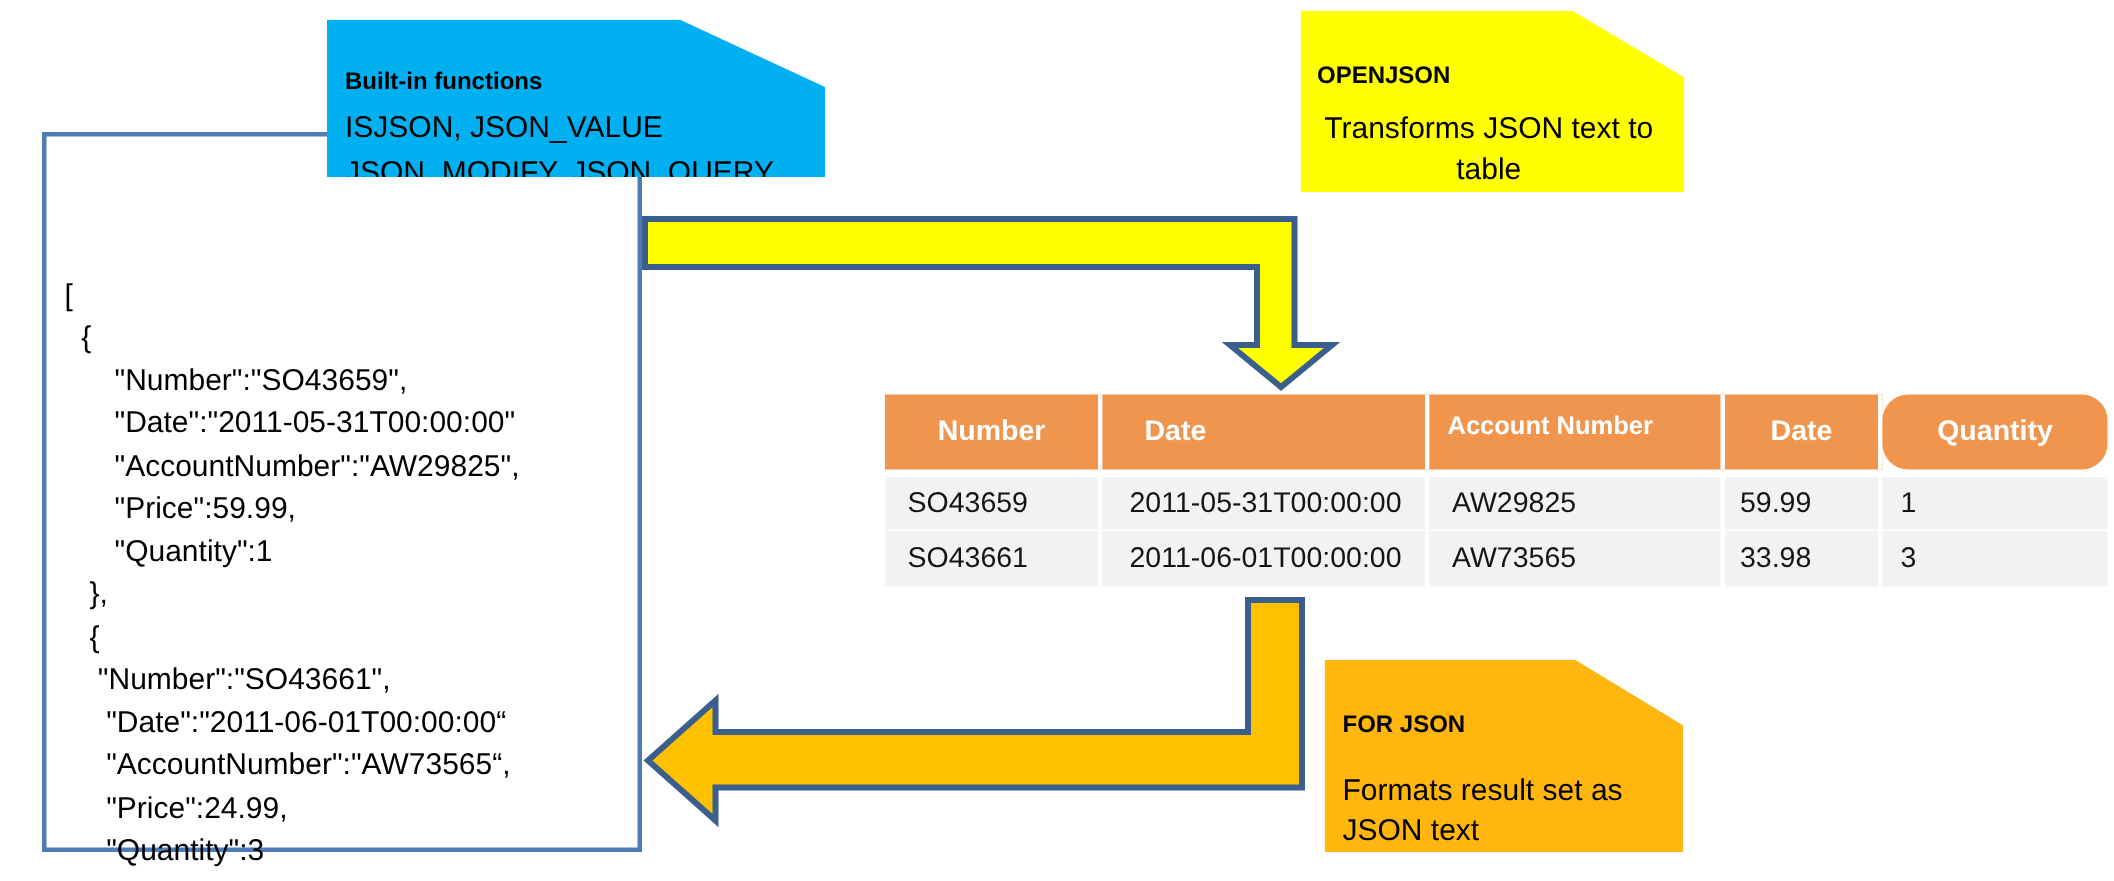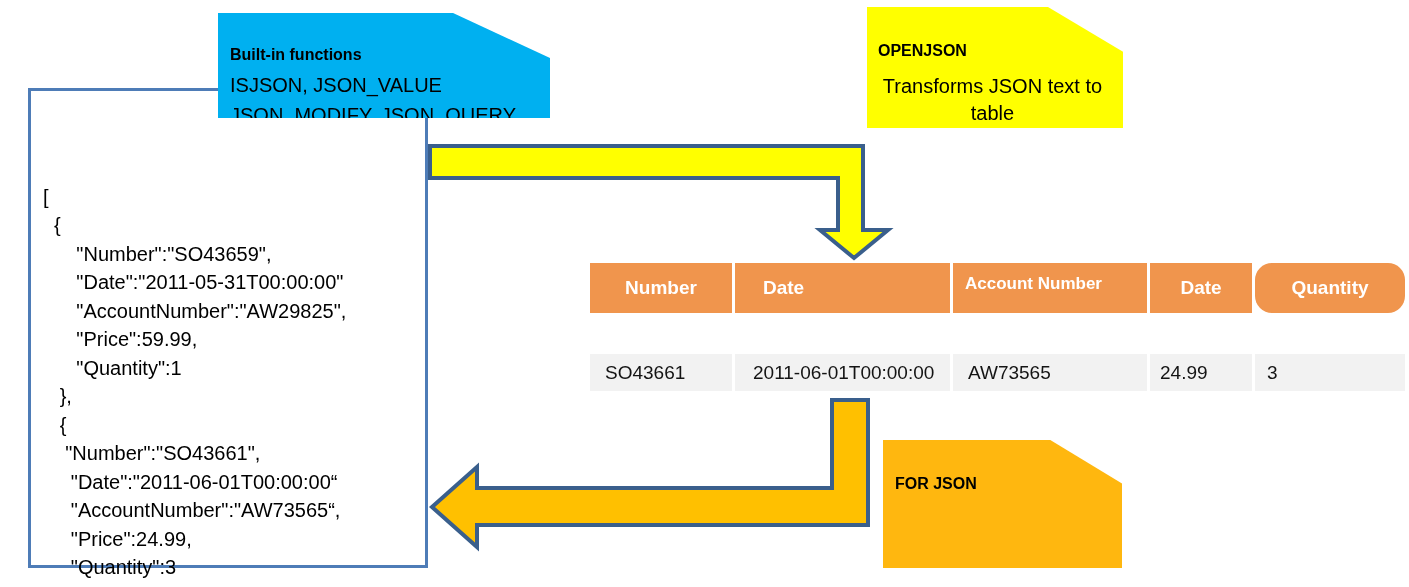--- a/index.html
+++ b/index.html
@@ -98,30 +98,38 @@
     <div class="callout-line">JSON_MODIFY, JSON_QUERY</div>
   </div>
 
   <div class="callout callout-yellow">
     <div class="callout-title">OPENJSON</div>
     <div class="callout-body">Transforms JSON text to table</div>
   </div>
 
   <div class="callout callout-orange">
     <div class="callout-title">FOR JSON</div>
+    <div class="callout-body">Formats result set as JSON text</div>
   </div>
 
   <div class="trow thead">
     <div class="th">Number</div>
     <div class="th">Date</div>
     <div class="th">Account Number</div>
     <div class="th">Date</div>
     <div class="th">Quantity</div>
   </div>
+  <div class="trow trow1">
+    <div class="td">SO43659</div>
+    <div class="td">2011-05-31T00:00:00</div>
+    <div class="td">AW29825</div>
+    <div class="td">59.99</div>
+    <div class="td">1</div>
+  </div>
   <div class="trow trow2">
     <div class="td">SO43661</div>
     <div class="td">2011-06-01T00:00:00</div>
     <div class="td">AW73565</div>
-    <div class="td">24.99</div>
+    <div class="td">33.98</div>
     <div class="td">3</div>
   </div>
 
 </div>
 
 </body></html>

